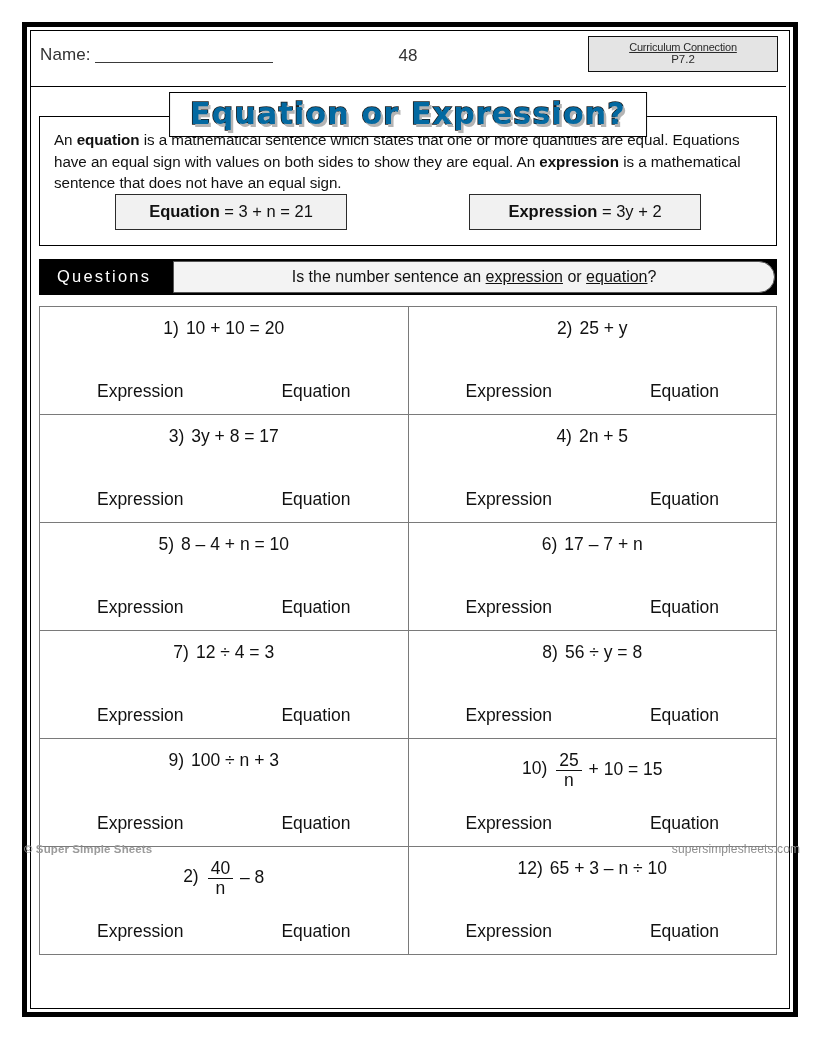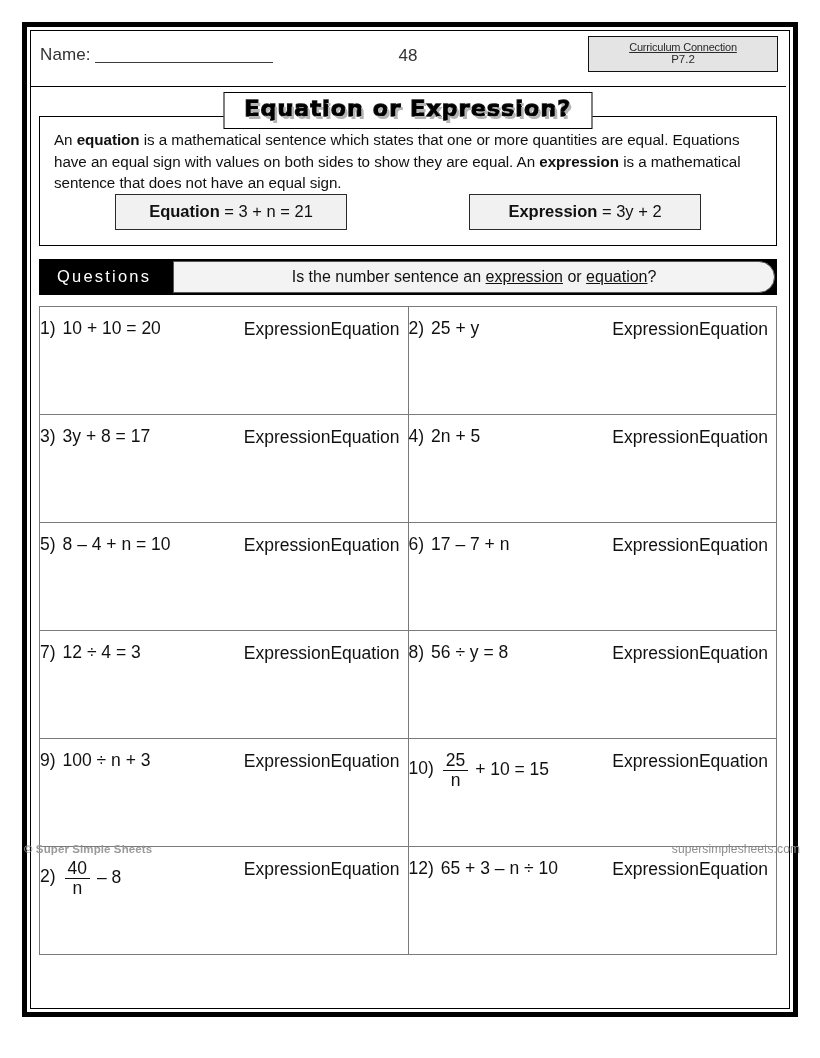--- a/index.html
+++ b/index.html
@@ -120,24 +120,24 @@
     transform: translateX(-50%);
     top: 61px;
     z-index: 5;
     background: #ffffff;
     border: 1.6px solid #000000;
     padding: 5px 20px 7px 20px;
     white-space: nowrap;
   }
   .title-text {
     font-family: "DejaVu Sans", sans-serif;
-    font-size: 22px;
+    font-size: 30px;
     font-weight: bold;
     letter-spacing: 1.2px;
-    color: #000000;
+    color: #0369a1;
     -webkit-text-stroke: 1.6px #1c1c1c;
     paint-order: stroke fill;
     text-shadow: 2.5px 2.5px 0 #b4b4b4;
     line-height: 1.04;
     display: block;
   }
 
   
   .definition-box {
     margin: 29px 9px 0 9px;
@@ -216,21 +216,21 @@
   .grid td {
     border: 1.2px solid #7a7a7a;
     width: 50%;
     height: 107px;
     vertical-align: top;
     padding: 0;
   }
   .q-cell {
     height: 100%;
     display: flex;
-    flex-direction: row;
+    flex-direction: column;
     justify-content: space-between;
     padding: 12px 0 12px 0;
     box-sizing: border-box;
   }
   .q-prompt {
     text-align: center;
     font-size: 17.5px;
     color: #111111;
     line-height: 1.05;
     white-space: nowrap;

